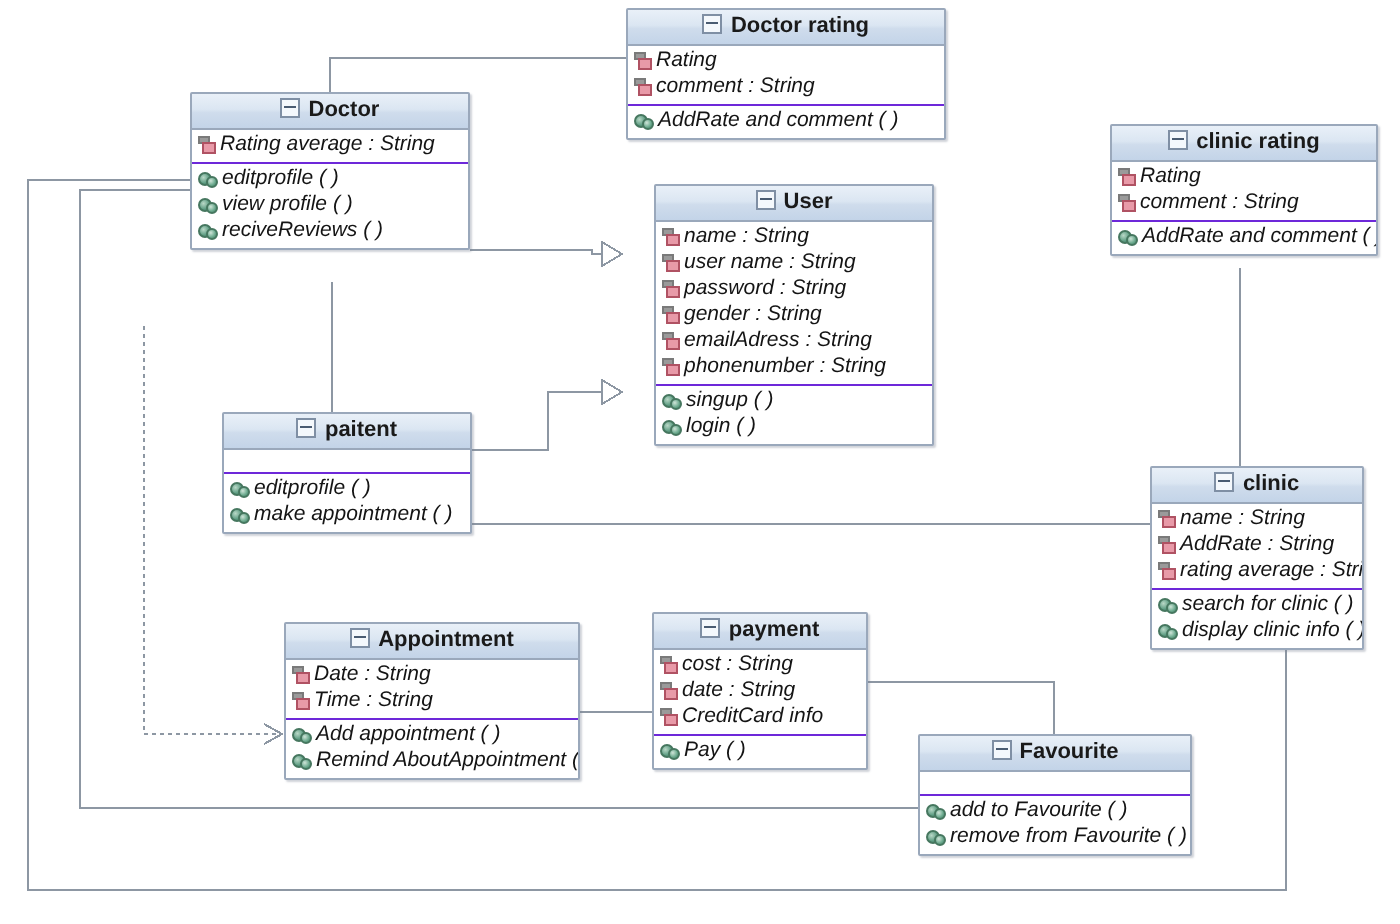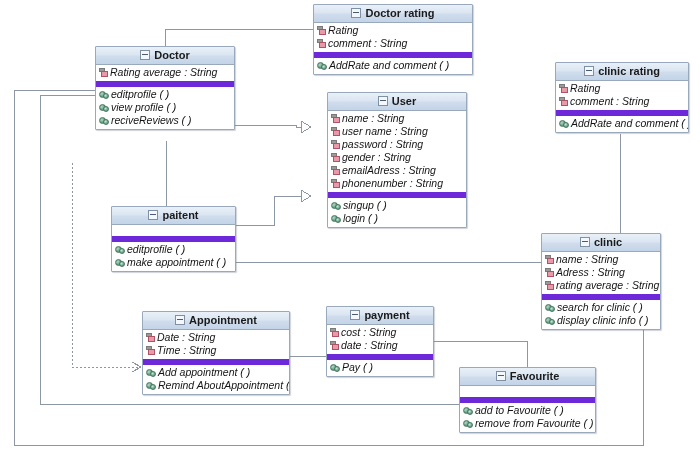--- a/index.html
+++ b/index.html
@@ -59,21 +59,21 @@
     content:"";
     position:absolute;
     left:1px;right:1px;top:3px;
     height:1px;background:#4a5c72;
   }
   .sect{
     padding:1px 0 2px 0;
     min-height:8px;
     font-style:italic;
   }
-  .sect + .sect{ border-top:6px solid #6d28d9; }
+  .sect + .sect{ border-top:1px solid #6d28d9; }
   .sect.empty{ height:11px; padding:0; }
   .row{
     font-size:10.5px;
     line-height:13px;
     color:#141414;
     white-space:nowrap;
     padding-left:3px;
     display:flex;
     align-items:center;
   }
@@ -259,30 +259,30 @@
           <div class="row">
             <span class="ico-meth"></span>
             <span class="txt">editprofile ( )</span>
           </div>
           <div class="row">
             <span class="ico-meth"></span>
             <span class="txt">make appointment ( )</span>
           </div>
         </div>
       </div>
-      <div class="uml" style="left: 541px; top: 233px; width: 120px;">
+      <div class="uml" style="left: 575px; top: 233px; width: 107px;">
         <div class="hdr"><span class="minus"></span><span class="cname">clinic</span></div>
         <div class="sect">
           <div class="row">
             <span class="ico-attr"></span>
             <span class="txt">name : String</span>
           </div>
           <div class="row">
             <span class="ico-attr"></span>
-            <span class="txt">Adress : String</span>
+            <span class="txt">AddRate : String</span>
           </div>
           <div class="row">
             <span class="ico-attr"></span>
             <span class="txt">rating average : String</span>
           </div>
         </div>
         <div class="sect">
           <div class="row">
             <span class="ico-meth"></span>
             <span class="txt">search for clinic ( )</span>
@@ -319,20 +319,24 @@
       <div class="uml" style="left: 326px; top: 306px; width: 108px;">
         <div class="hdr"><span class="minus"></span><span class="cname">payment</span></div>
         <div class="sect">
           <div class="row">
             <span class="ico-attr"></span>
             <span class="txt">cost : String</span>
           </div>
           <div class="row">
             <span class="ico-attr"></span>
             <span class="txt">date : String</span>
+          </div>
+          <div class="row">
+            <span class="ico-attr"></span>
+            <span class="txt">CreditCard info</span>
           </div>
         </div>
         <div class="sect">
           <div class="row">
             <span class="ico-meth"></span>
             <span class="txt">Pay ( )</span>
           </div>
         </div>
       </div>
       <div class="uml" style="left: 459px; top: 367px; width: 137px;">

